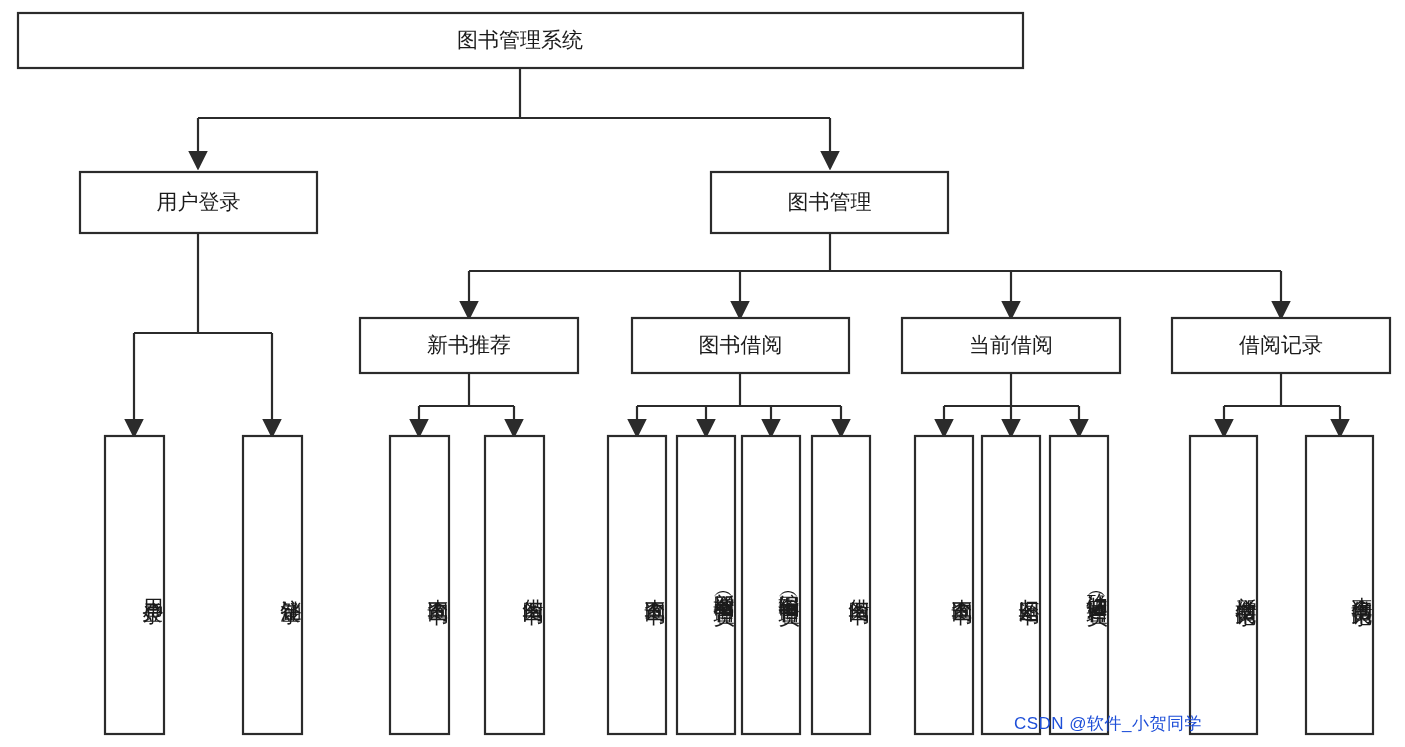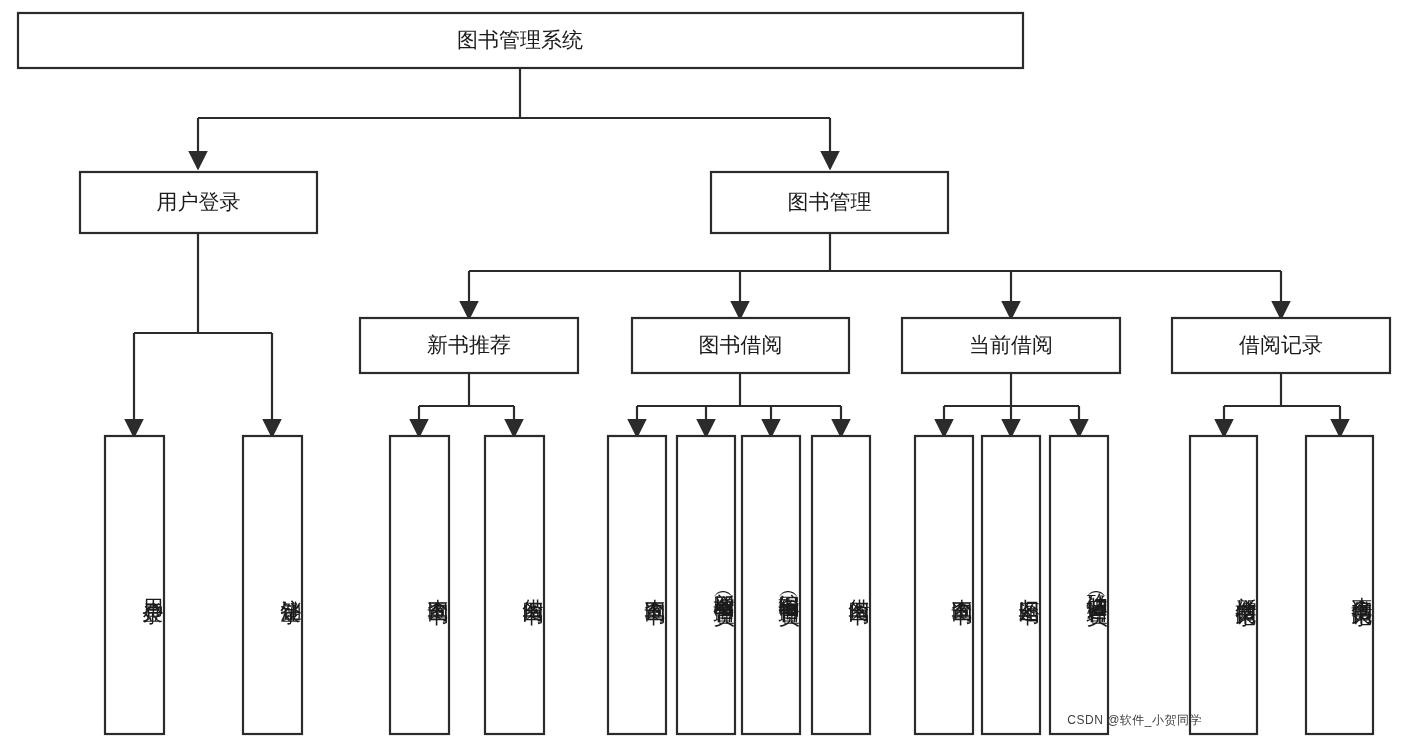--- a/index.html
+++ b/index.html
@@ -60,24 +60,24 @@
     line-height: 1;
     display: flex;
     align-items: flex-start;
     justify-content: center;
     white-space: nowrap;
     pointer-events: none;
   }
   .watermark {
     position: absolute;
     right: 8px;
-    bottom: 18px;
-    font-family: "Liberation Sans", "DejaVu Sans", sans-serif;
-    font-size: 12px;
-    color: #404040;
+    bottom: 12px;
+    font-family: "Liberation Sans", "DejaVu Sans", sans-serif;
+    font-size: 17px;
+    color: #1d4ed8;
     letter-spacing: 0.5px;
     white-space: nowrap;
   }
 </style>
 </head>
 <body>
 
 <div id="diagram-root">
 
   <svg id="flow" viewBox="0 0 1405 747">

